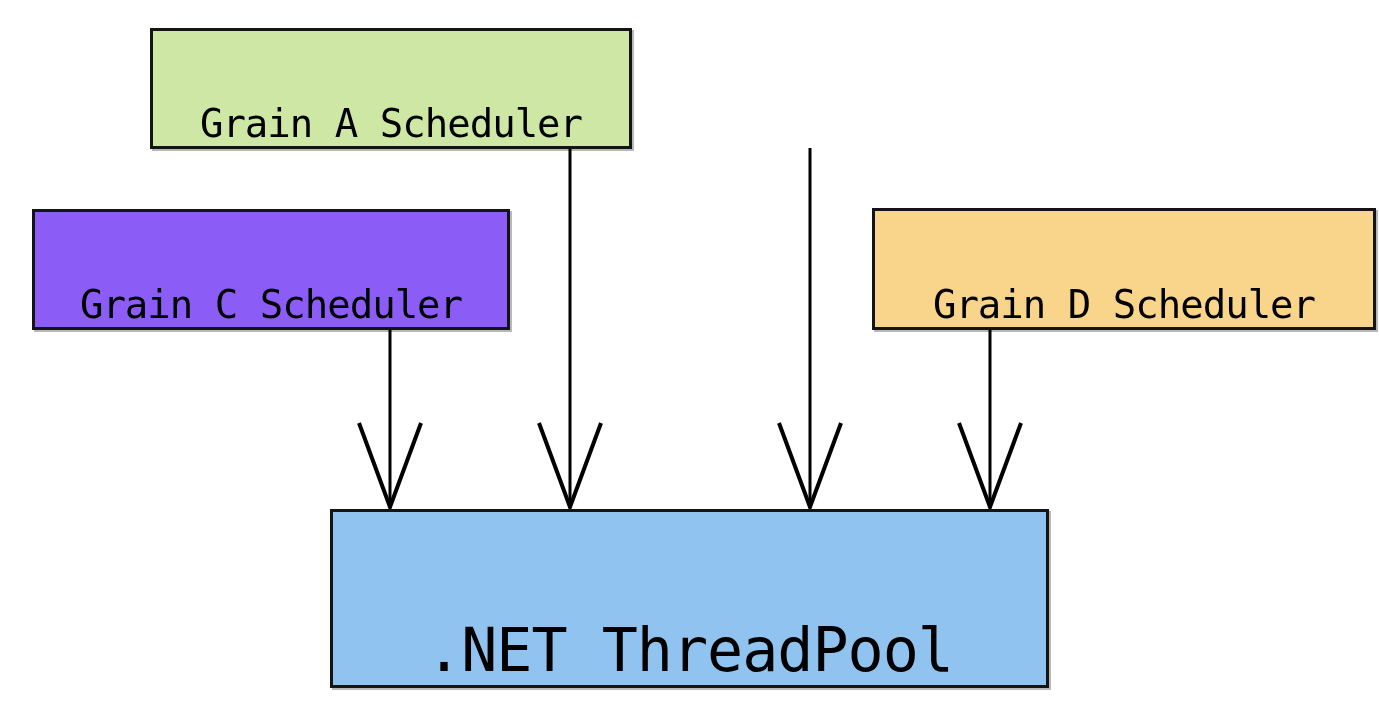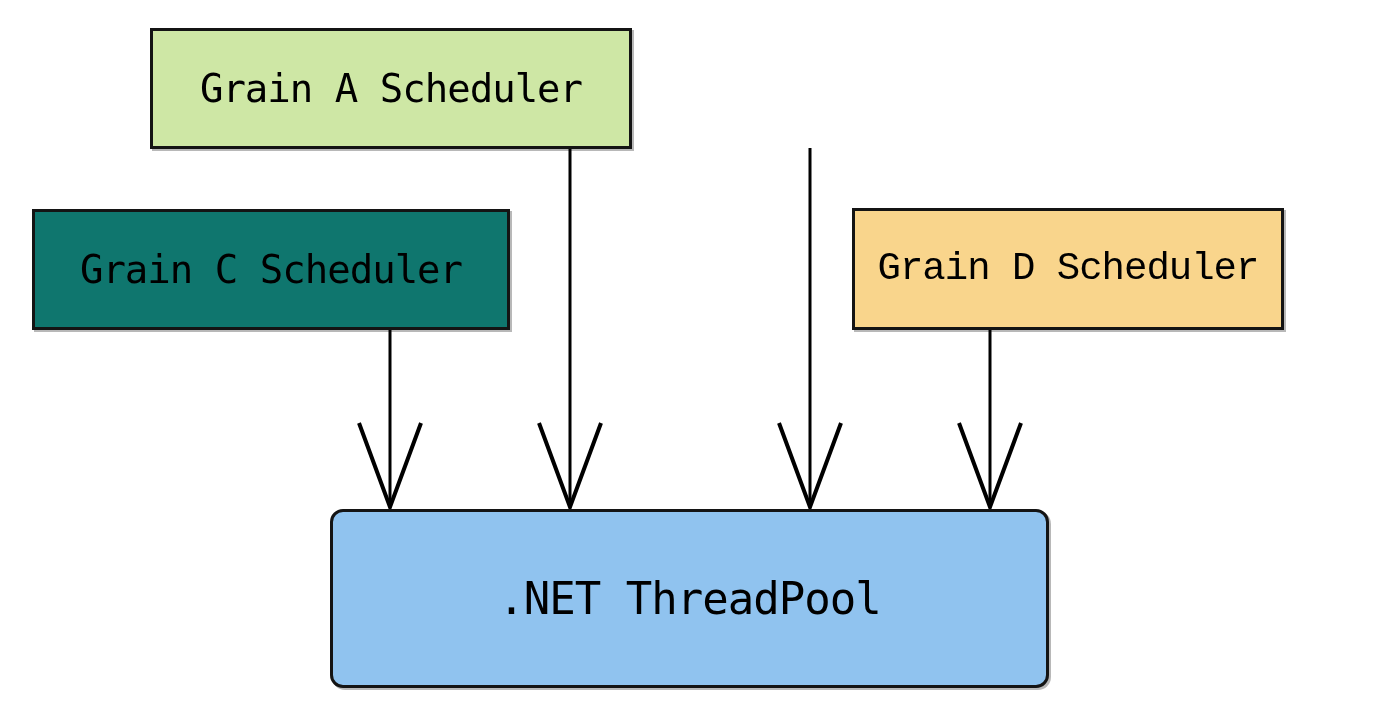--- a/index.html
+++ b/index.html
@@ -22,38 +22,37 @@
   .edges {
     position: absolute;
     left: 0;
     top: 0;
   }
   .node {
     position: absolute;
     box-sizing: border-box;
     border: 3px solid #141414;
     display: flex;
-    align-items: center;
+    align-items: flex-end;
     justify-content: center;
     color: #000000;
     box-shadow: 2px 2px 0 rgba(0,0,0,0.28);
   }
   .node.sched {
     font-size: 39px;
     letter-spacing: -1px;
   }
   .node.pool {
-    font-size: 44px;
+    font-size: 60px;
     letter-spacing: -1px;
-    border-radius: 13px;
   }
   #node-grain-a { left: 150px; top: 28px;  width: 482px; height: 121px; }
   #node-grain-b { left: 750px; top: 28px;  width: 482px; height: 120px; }
   #node-grain-c { left: 32px;  top: 209px; width: 478px; height: 121px; }
-  #node-grain-d { left: 852px; top: 208px; width: 432px; height: 122px; font-family: Liberation Mono, monospace; }
+  #node-grain-d { left: 872px; top: 208px; width: 504px; height: 122px; }
   #node-pool    { left: 330px; top: 509px; width: 719px; height: 179px; }
 </style>
 </head>
 <body>
 
 <div class="canvas">
 
   <svg class="edges" width="1379" height="720" viewBox="0 0 1379 720" aria-hidden="true">
     <g stroke="#000000" fill="none" stroke-width="3">
       <line x1="570" y1="149" x2="570" y2="505"></line>
@@ -71,21 +70,21 @@
       <line x1="990" y1="330" x2="990" y2="505"></line>
       <path d="M959,423 L990,507 L1021,423" stroke-width="4"></path>
     </g>
   </svg>
 
   <div class="node sched" id="node-grain-a" style="background-color: rgb(206, 231, 165);">
     <span>Grain A Scheduler</span>
   </div>
 
 
-  <div class="node sched" id="node-grain-c" style="background-color: #0f766e;">
+  <div class="node sched" id="node-grain-c" style="background-color: #8b5cf6;">
     <span>Grain C Scheduler</span>
   </div>
 
   <div class="node sched" id="node-grain-d" style="background-color: rgb(249, 213, 140);">
     <span>Grain D Scheduler</span>
   </div>
 
   <div class="node pool" id="node-pool" style="background-color: rgb(144, 195, 239);">
     <span>.NET ThreadPool</span>
   </div>

